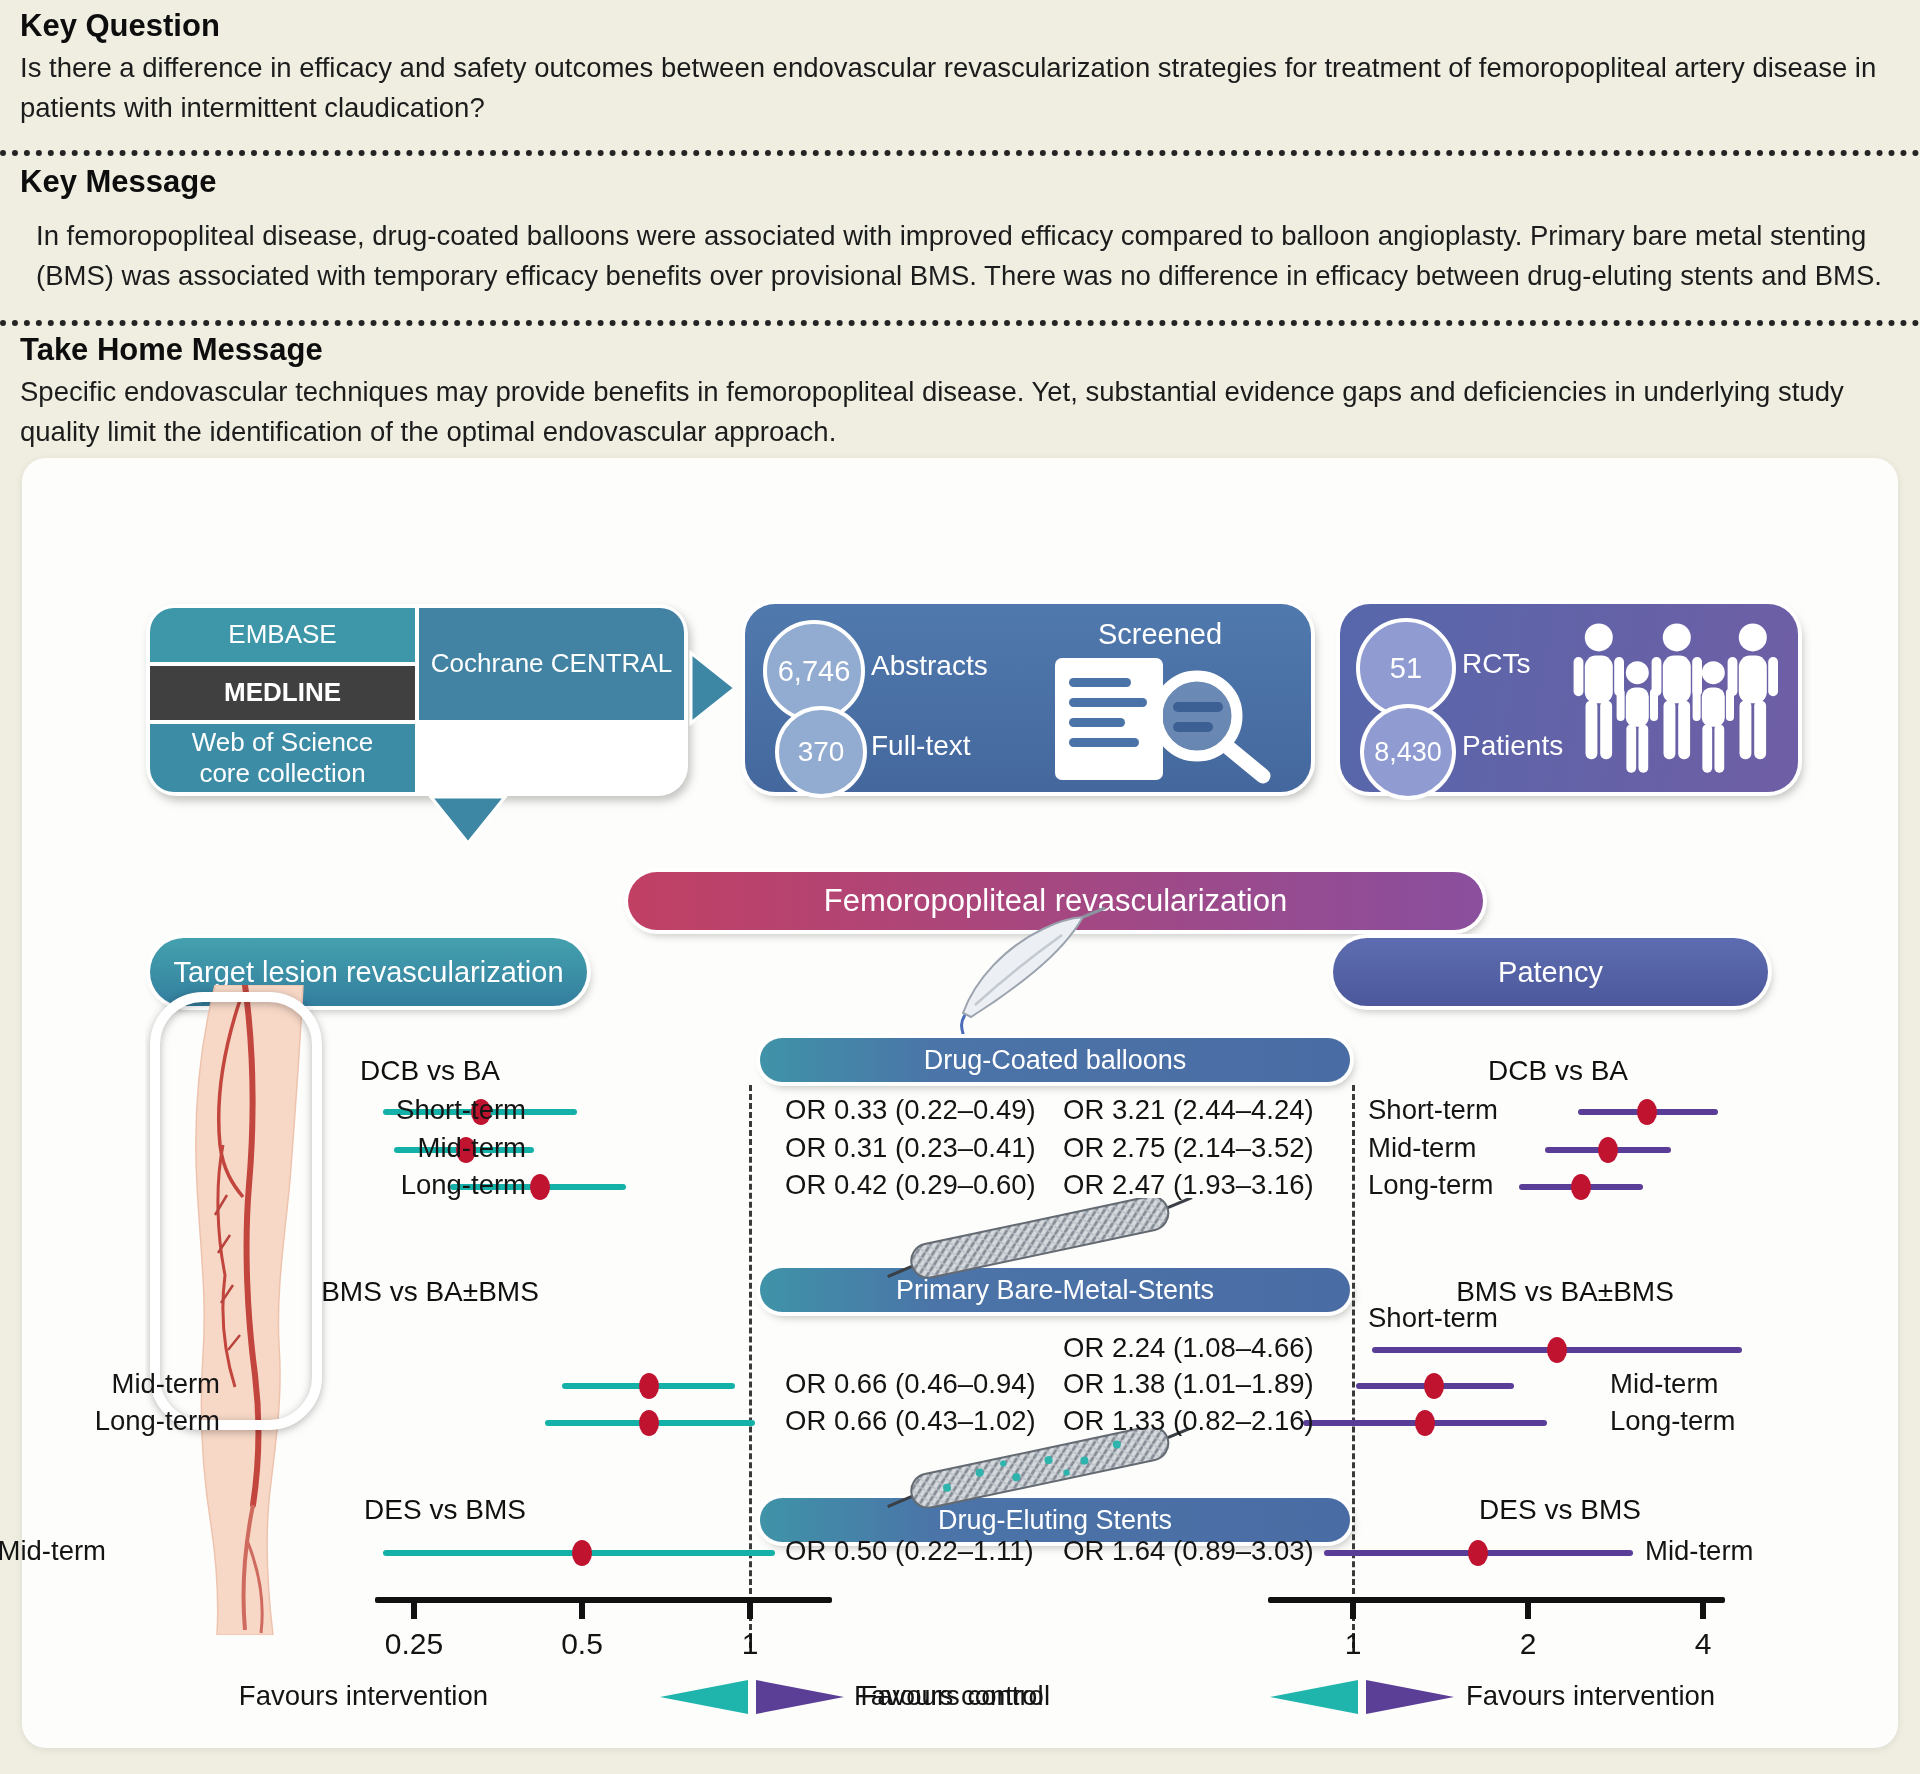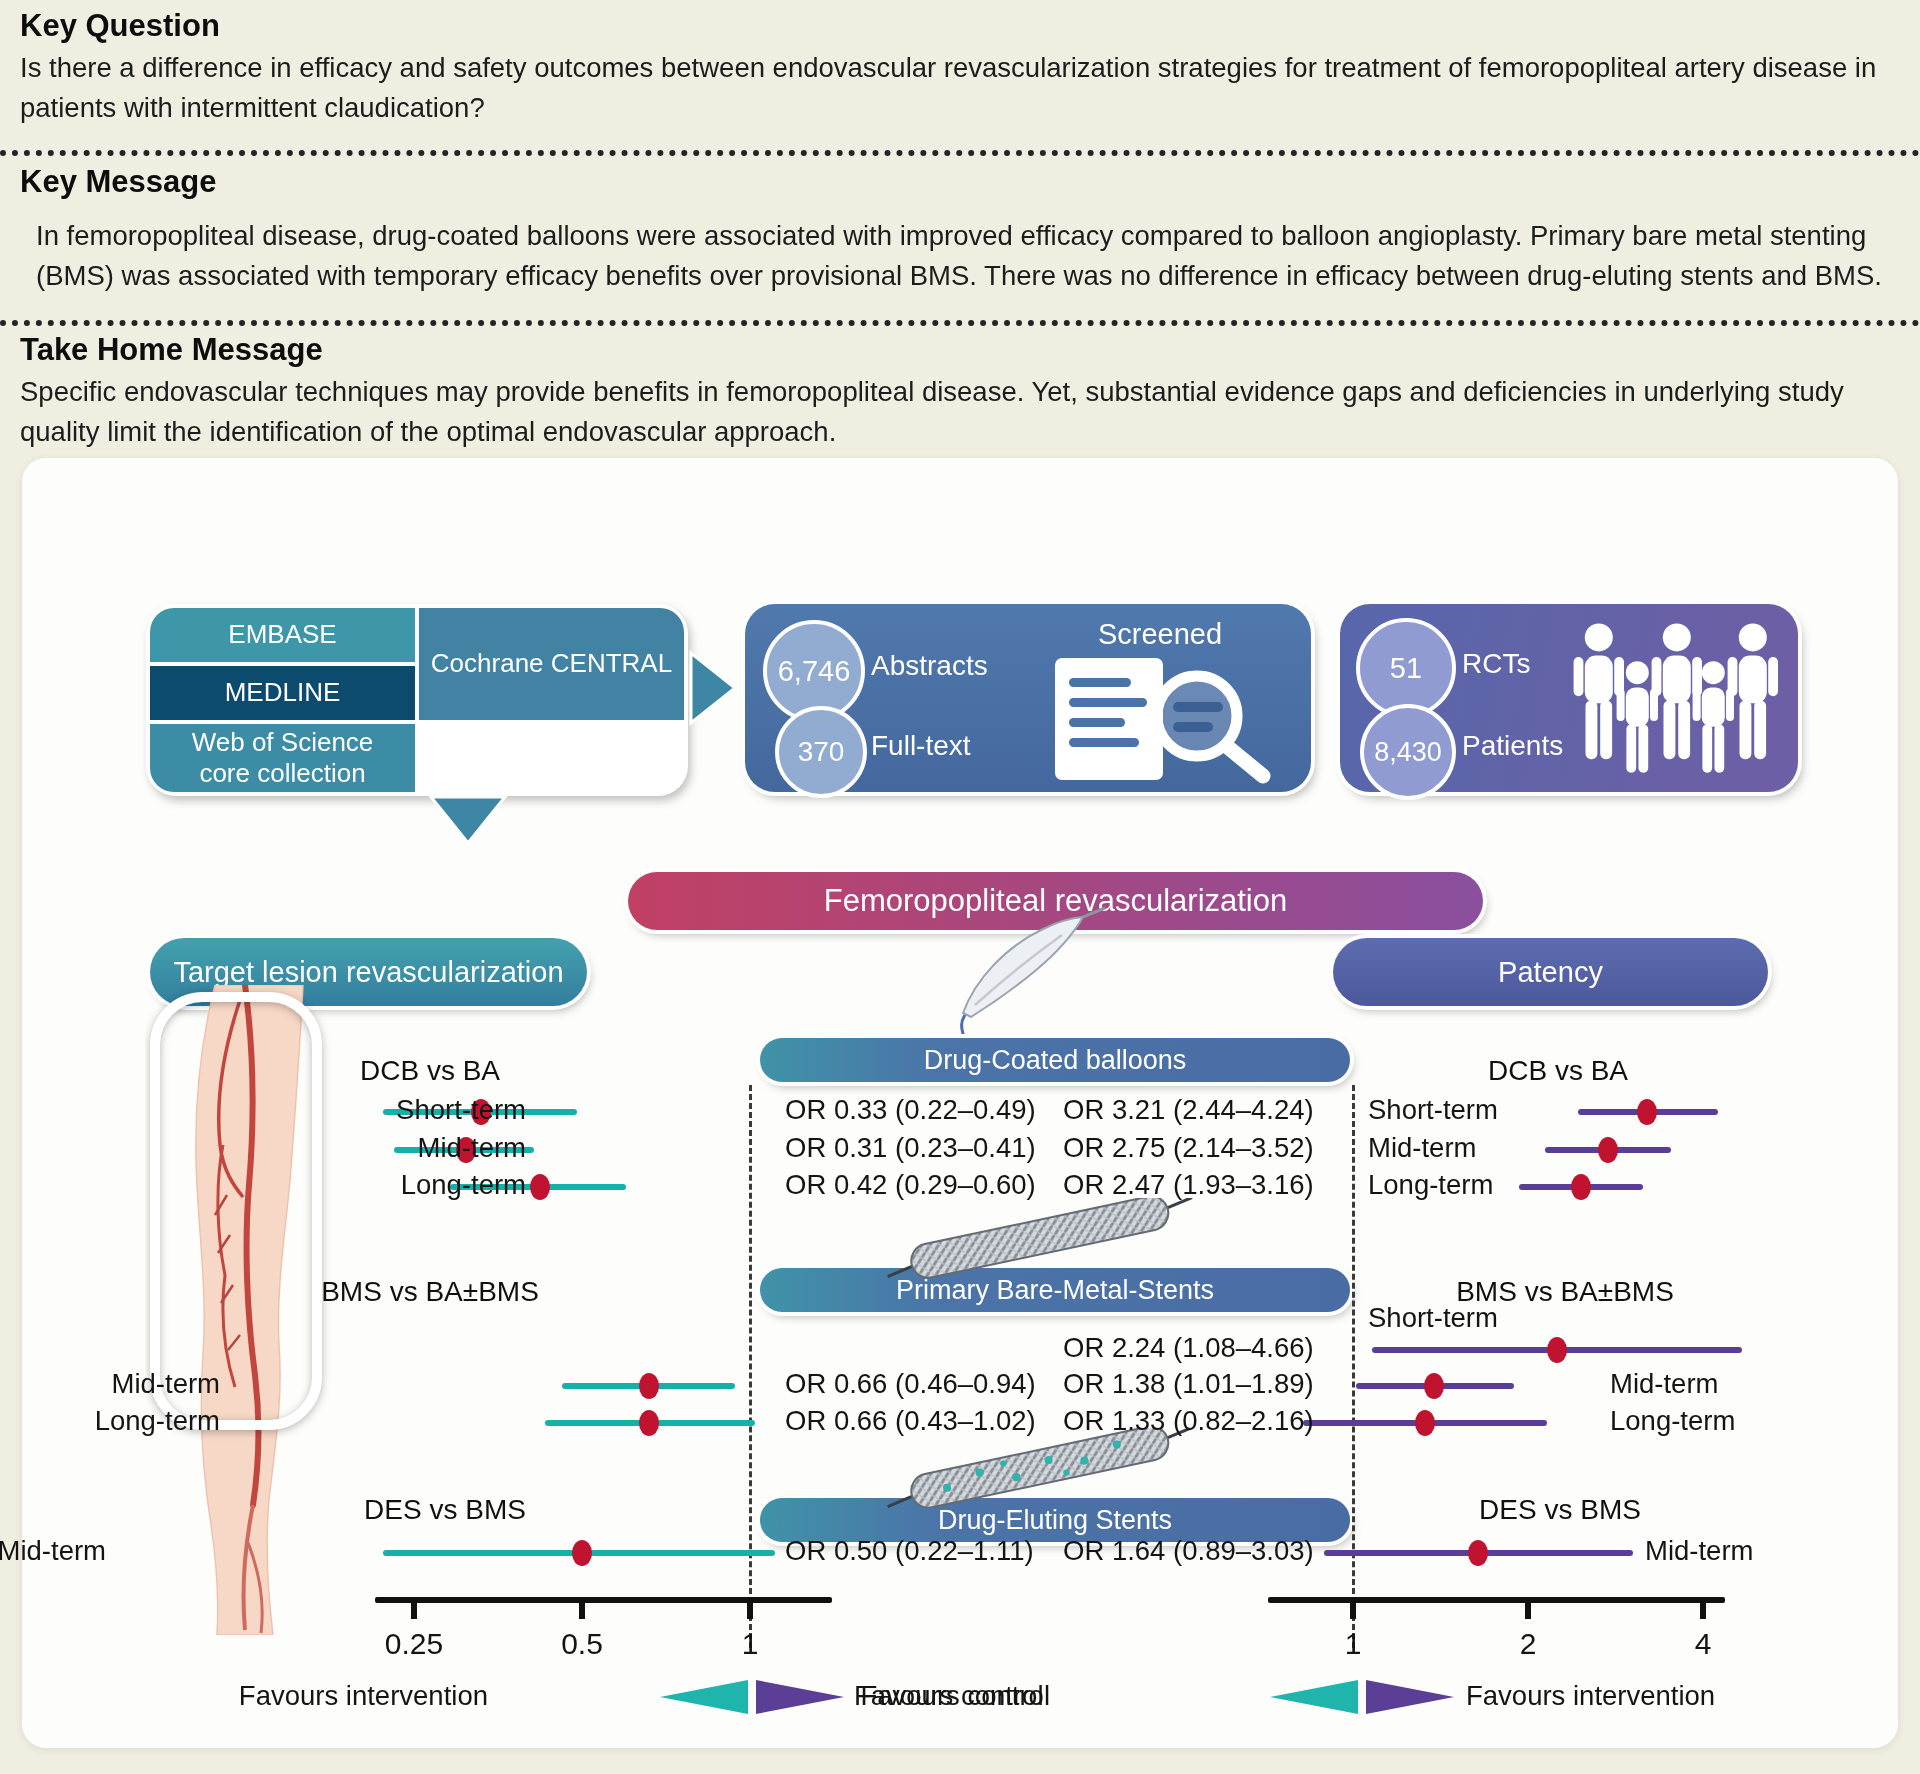--- a/index.html
+++ b/index.html
@@ -44,21 +44,21 @@
   <div class="abs dotted" style="left:0;top:320px;"></div>
 
   <h2 class="abs" style="left:20px;top:332px;">Take Home Message</h2>
   <p class="abs para" style="left:20px;top:372px;margin:0;">Specific endovascular techniques may provide benefits in femoropopliteal disease. Yet, substantial evidence gaps and deficiencies in underlying study quality limit the identification of the optimal endovascular approach.</p>
 
   <div class="abs" id="panel"></div>
 
   <div class="abs" id="dbgrid">
     <div class="dbcell" style="background:#3e97a9;border-radius:24px 0 0 0;">EMBASE</div>
     <div class="dbcell" style="background:#4283a4;grid-column:2;grid-row:1/3;border-radius:0 24px 0 0;">Cochrane CENTRAL</div>
-    <div class="dbcell" style="background:#0c4a6e;grid-column:1;grid-row:2;">MEDLINE</div>
+    <div class="dbcell" style="background:#404040;grid-column:1;grid-row:2;font-weight:bold;">MEDLINE</div>
     <div class="dbcell" style="background:#3d8ca6;grid-column:1;grid-row:3;border-radius:0 0 0 24px;padding:0 36px;text-align:center;">Web of Science core collection</div>
   </div>
 
   <svg class="abs" style="left:688px;top:650px;" width="50" height="76">
     <polygon points="3,3 47,38 3,73" fill="#3d87a5" stroke="#fff" stroke-width="3"></polygon>
   </svg>
   <svg class="abs" style="left:428px;top:794px;" width="80" height="52">
     <polygon points="3,3 77,3 40,49" fill="#3d87a5" stroke="#fff" stroke-width="3"></polygon>
   </svg>
 

